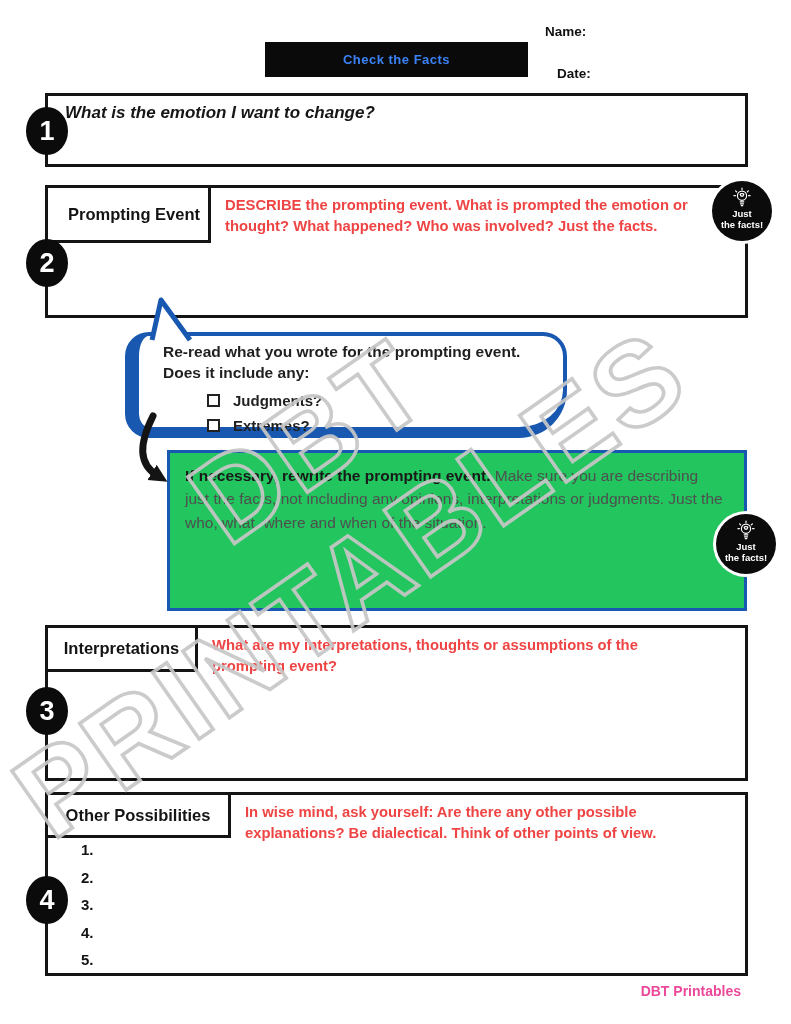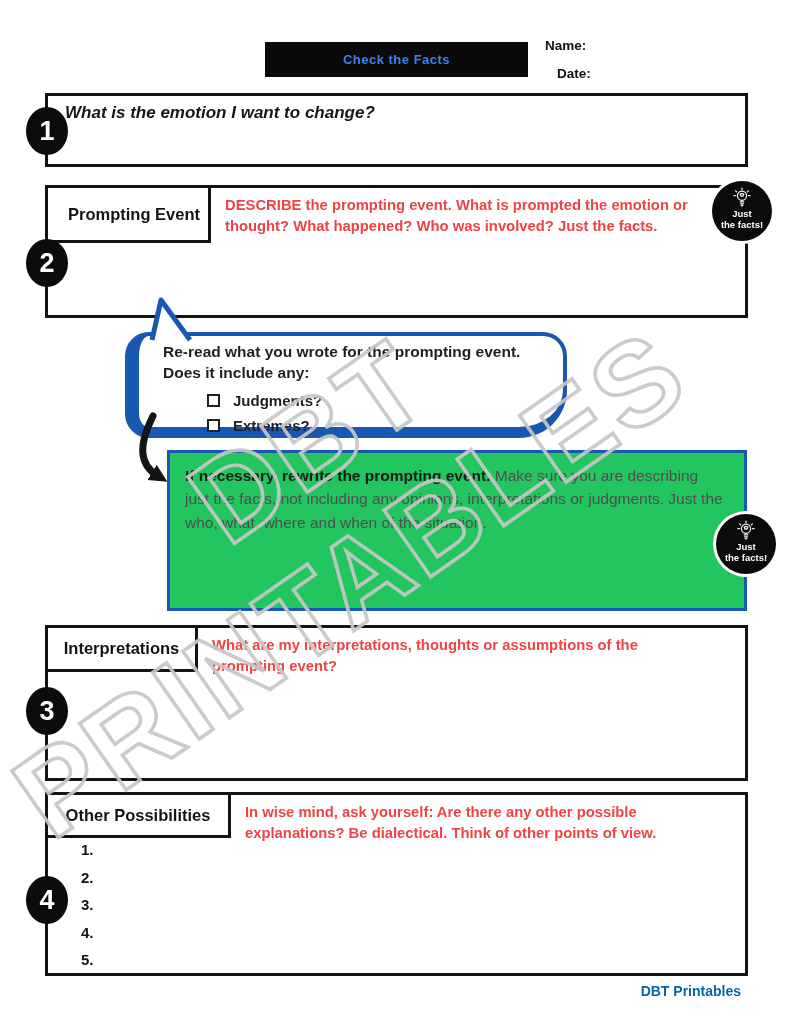--- a/index.html
+++ b/index.html
@@ -5,21 +5,21 @@
   * { margin:0; padding:0; box-sizing:border-box; }
   html,body { background:#ffffff; }
   body { font-family:"Liberation Sans", sans-serif; }
   .page { position:relative; width:791px; height:1024px; background:#ffffff; overflow:hidden; margin:0 auto; }
   .abs { position:absolute; }
 
   
   .title-box { left:265px; top:42px; width:263px; height:35px; background:#0a0a0a; color:#3b82f6;
     display:flex; align-items:center; justify-content:center; font-weight:700; font-size:13px; letter-spacing:.5px; z-index:10; }
   .meta-label { left:545px; font-weight:700; font-size:13.5px; color:#111; z-index:10; }
-  #name-label { top:38px; } #date-label { top:66px;margin-left:12px; }
+  #name-label { top:24px; } #date-label { top:66px;margin-left:12px; }
 
   
   .sec-box { border:3px solid #141414; background:transparent; z-index:6; }
   #box1 { left:45px; top:93px;  width:703px; height:74px;font-style:italic;  }
   #box2 { left:45px; top:185px; width:703px; height:133px; }
   #box3 { left:45px; top:625px; width:703px; height:156px; }
   #box4 { left:45px; top:792px; width:703px; height:184px; }
 
   .sec-title { margin:7px 0 0 17px; font-weight:700; font-size:17px; color:#161616; }
   .label-box { position:absolute; left:-3px; top:-3px; background:#ffffff; border:3px solid #141414;
@@ -59,21 +59,21 @@
     color:#fff; display:flex; flex-direction:column; align-items:center; z-index:60; }
   #badge1 { left:712px; top:181px; } #badge2 { left:716px; top:514px; }
   .badge svg { margin-top:6px; width:22px; height:22px; }
   .badge-t { font-size:9.5px; font-weight:700; line-height:1.15; white-space:nowrap; }
 
   
   .num-list { left:81px; top:836px; display:flex; flex-direction:column; gap:0; z-index:8; }
   .num-list div { font-weight:700; font-size:15px; color:#141414; line-height:27.5px; }
 
   
-  .footer { right:50px; top:983px; font-weight:700; font-size:14px; color:#0369a1; z-index:10; }
+  .footer { right:50px; top:983px; font-weight:700; font-size:14px; color:#ec4899; z-index:10; }
 
   
   #watermark { left:0; top:0; width:791px; height:1024px; z-index:45; pointer-events:none; }
   #watermark text { font-family:"Liberation Sans", sans-serif; font-weight:700; fill:none;
     stroke:#c7c7c7; stroke-width:3.6px; letter-spacing:4px; opacity:.92; }
 </style>
 </head>
 <body>
 
 <div class="page">

